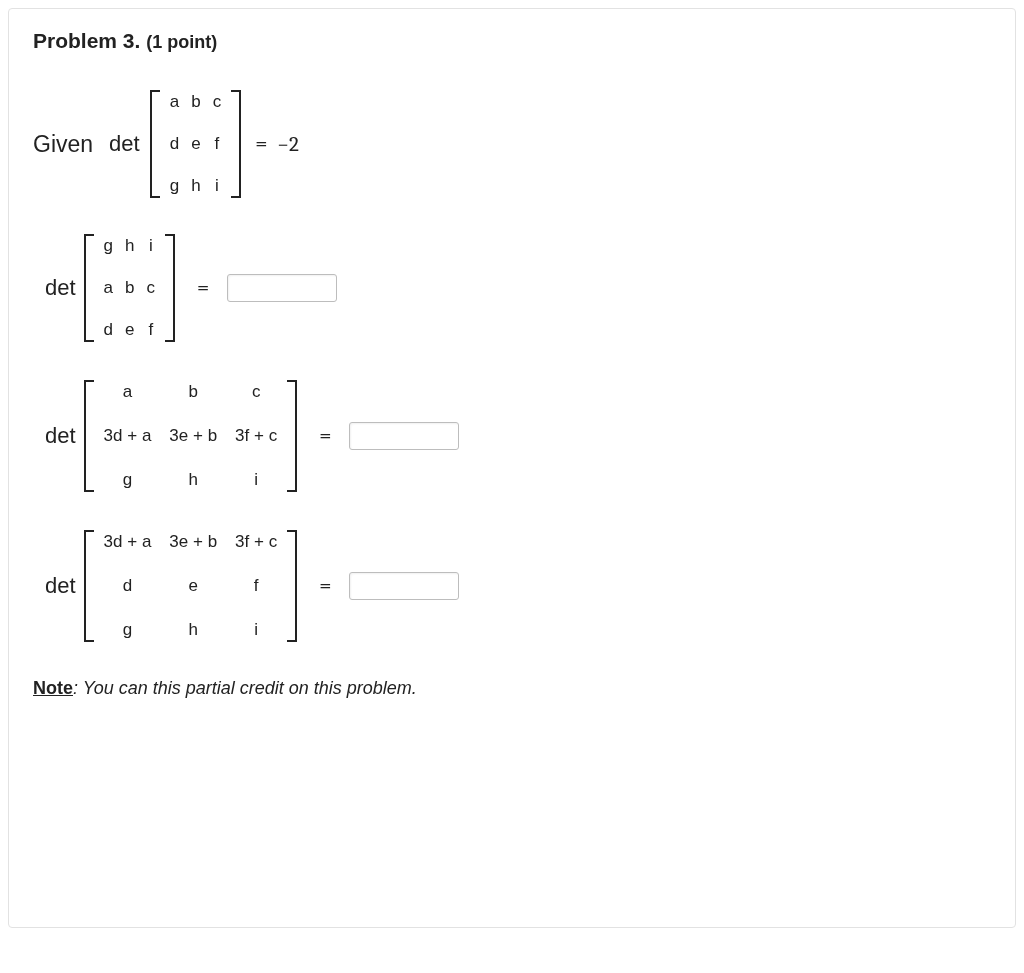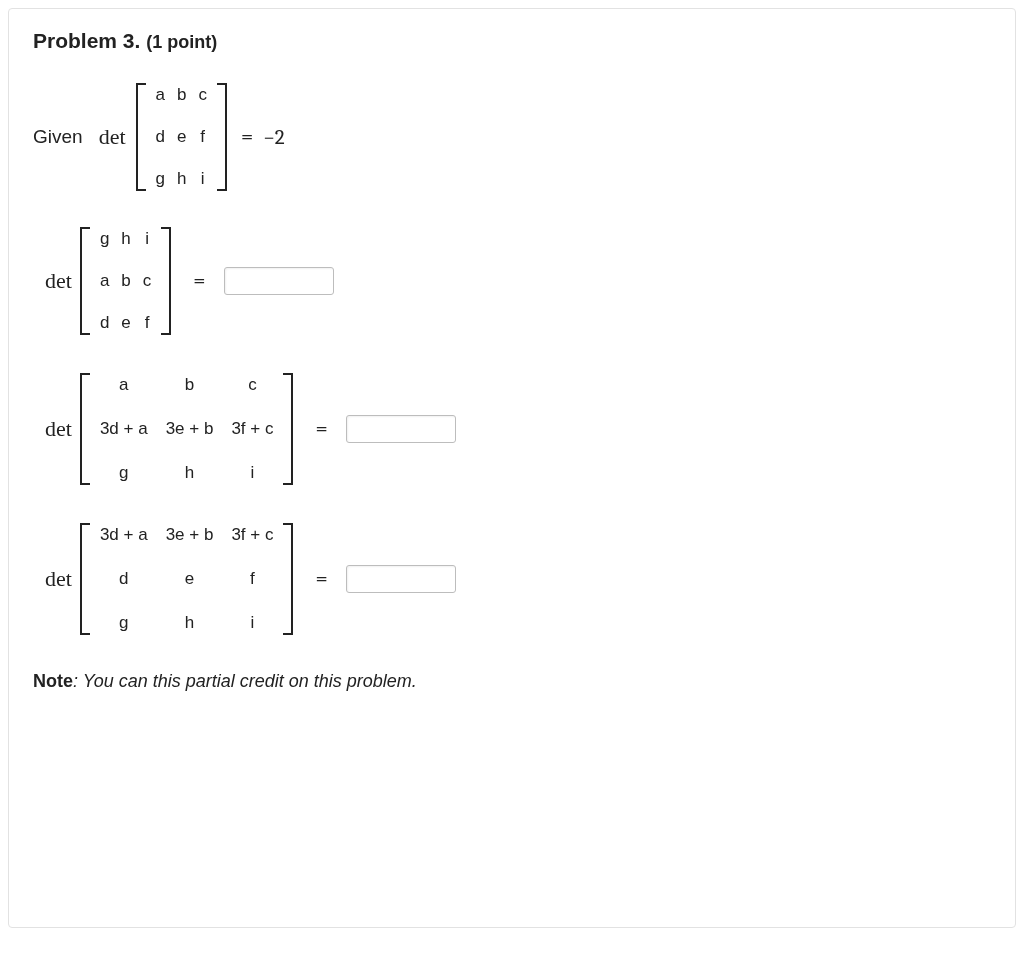--- a/index.html
+++ b/index.html
@@ -17,37 +17,37 @@
   }
   .frame {
     border: 1px solid #e2e2e2;
     border-radius: 4px;
     padding: 20px 24px 40px 24px;
     min-height: 920px;
     box-sizing: border-box;
   }
   .title {
     font-size: 21px;
-    margin-bottom: 28px;
+    margin-bottom: 35px;
   }
   .title .bold { font-weight: 700; }
   .title .pts  { font-weight: 700; font-size: 18px; }
 
   
   .row {
     display: flex;
     align-items: center;
     flex-wrap: nowrap;
     margin-bottom: 32px;
   }
   .row .txt {
-    font-size: 19px;
+    font-size: 23px;
   }
   .det {
-    font-family: Liberation Serif, serif;
+    font-family: Liberation Sans, sans-serif;
     font-size: 22px;
     margin: 0 6px 0 6px;
   }
   .eq {
     font-family: "Cambria", "Georgia", "Times New Roman", serif;
     font-size: 22px;
     margin: 0 10px;
   }
   .minus { font-family: "Cambria","Georgia","Times New Roman",serif; }
 
@@ -91,21 +91,21 @@
     margin-bottom: 34px;
     padding-left: 6px;
   }
   .pline .det { margin-right: 4px; }
   .pline .eq  { margin: 0 18px; }
 
   .note {
     font-size: 18px;
     margin-top: 6px;
   }
-  .note .b { font-weight: 700; }
+  .note .b { font-weight: 700; text-decoration: underline; }
   .note .i { font-style: italic; }
 
   
   .bracket {
     width: 10px;
     position: relative;
   }
   .bracket::before {
     content: "";
     position: absolute;

